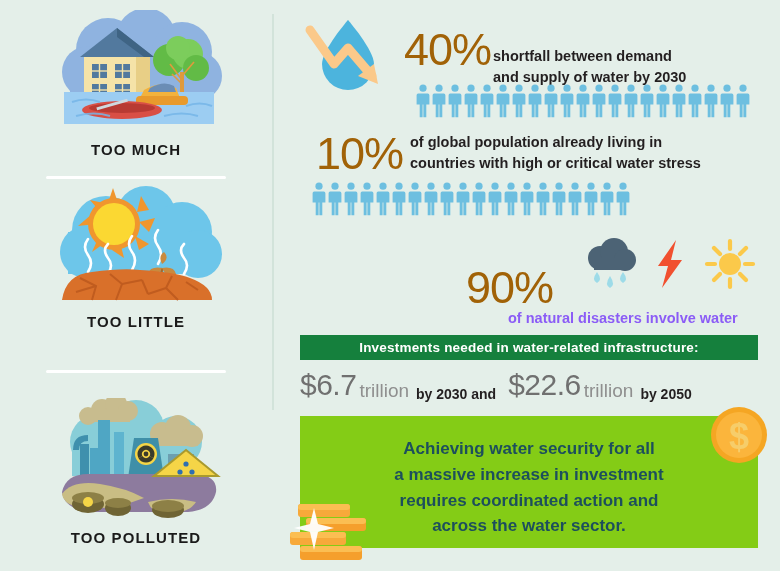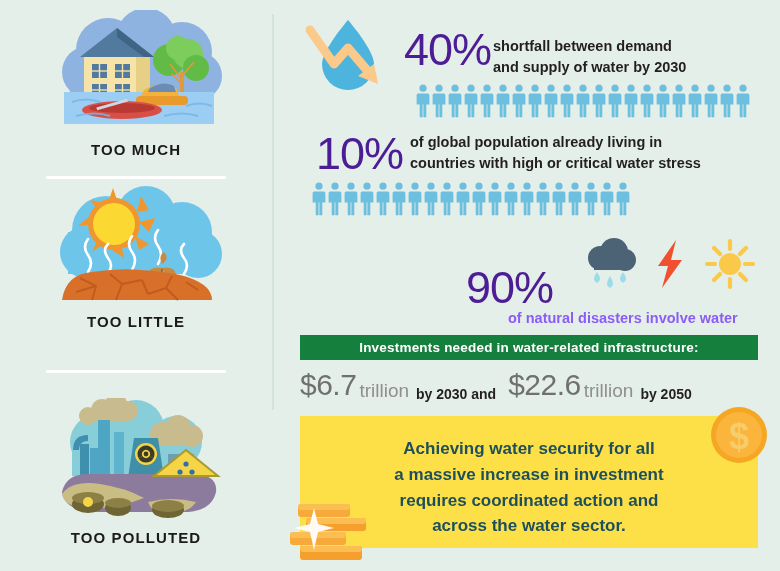--- a/index.html
+++ b/index.html
@@ -26,25 +26,25 @@
   .p1{ top:10px; } .p2{ top:182px; } .p3{ top:398px; }
   .d1{ top:176px; } .d2{ top:370px; }
 
   
   .right-col{ position:absolute; left:286px; top:0; width:494px; height:571px; }
 
   .row-40{ position:absolute; left:14px; top:12px; width:470px; height:80px; }
   .drop-wrap{ position:absolute; left:0; top:2px; width:96px; height:78px; }
   .big-num{
     font-family:"Liberation Sans", sans-serif;
-    font-weight:400; color:#4c1d95;
+    font-weight:400; color:#a16207;
   }
   .n40{ position:absolute; left:104px; top:12px; font-size:45px; letter-spacing:-1px; }
   .t40{
-    position:absolute; left:193px; top:24px; width:285px;
+    position:absolute; left:193px; top:34px; width:285px;
     font-size:14.5px; font-weight:bold; color:#231f20; line-height:1.42;
   }
 
   .people-row{ position:absolute; display:flex; gap:2px; }
   .pr1{ left:130px; top:84px; }
   .pr2{ left:26px; top:182px; }
 
   .n10{ position:absolute; left:30px; top:128px; font-size:45px; letter-spacing:-1px; }
   .t10{
     position:absolute; left:124px; top:132px; width:360px;
@@ -71,21 +71,21 @@
   .invest-line{
     position:absolute; left:14px; top:366px; width:470px; height:36px;
     display:flex; align-items:flex-end; white-space:nowrap;
   }
   .amt{ font-size:30px; color:#707070; letter-spacing:-.5px; }
   .tril{ font-size:19px; color:#8f8f8f; margin-left:3px; }
   .byyr{ font-size:14px; font-weight:bold; color:#231f20; margin-left:7px; }
 
   .final-box{
     position:absolute; left:14px; top:416px; width:458px; height:132px;
-    background:#fde047;
+    background:#84cc16;
   }
   .final-text{
     position:absolute; left:0; right:0; top:20px;
     text-align:center; font-size:17px; font-weight:bold; color:#1d4f5c;
     line-height:1.52; padding:0 34px;
   }
   .coin-badge{ position:absolute; left:410px; top:-10px; width:58px; height:58px; }
   .coin-stack{ position:absolute; left:-16px; top:86px; width:98px; height:62px; }
 </style>
 </head>

